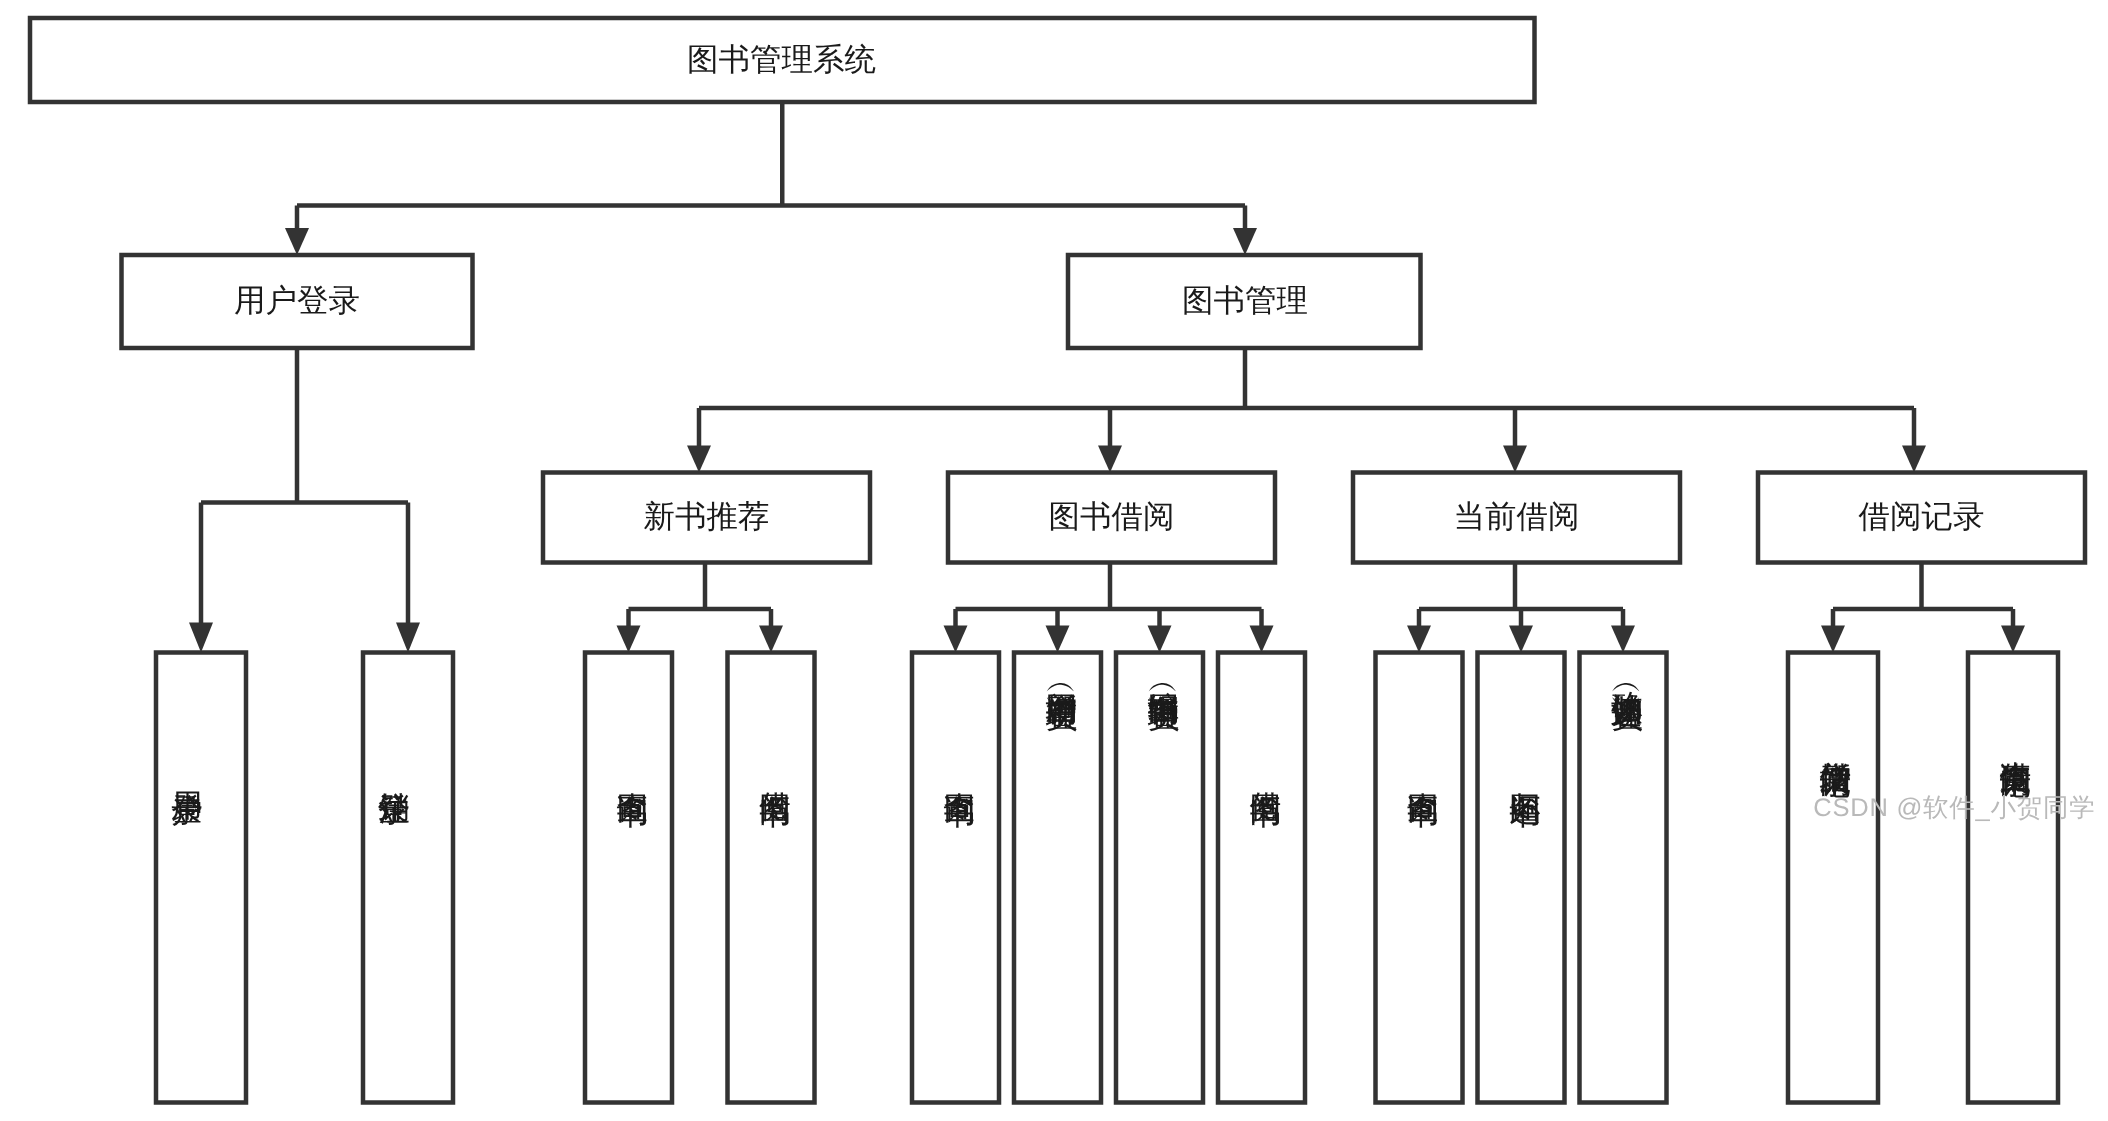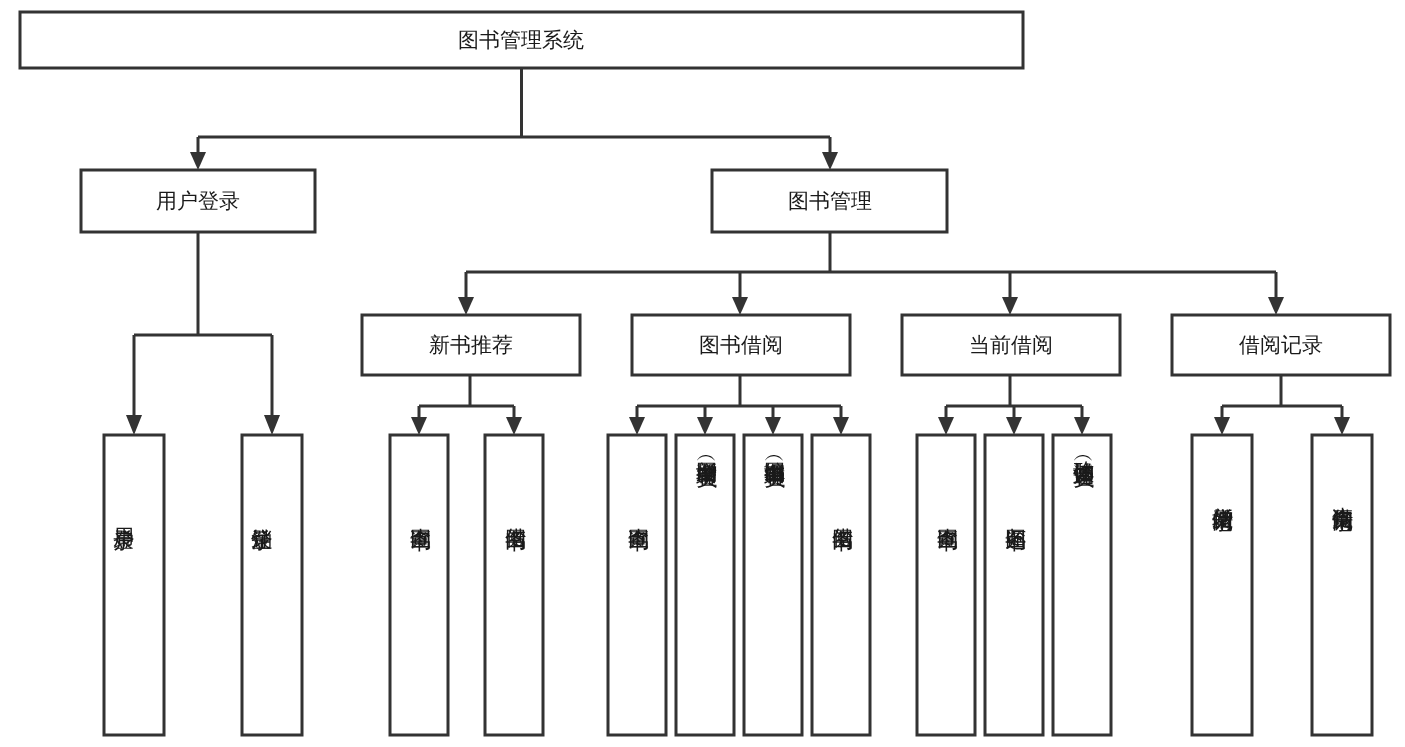--- a/index.html
+++ b/index.html
@@ -199,13 +199,14 @@
   <div class="leaf-label" style="left:627px;  top:511px;">查询图书</div>
   <div class="leaf-label" style="left:695px;  top:444px;">新增图书（管理员）</div>
   <div class="leaf-label" style="left:763px;  top:444px;">编辑图书（管理员）</div>
   <div class="leaf-label" style="left:831px;  top:511px;">借阅图书</div>
   <div class="leaf-label" style="left:936px;  top:511px;">查询图书</div>
   <div class="leaf-label" style="left:1004px; top:511px;">归还图书</div>
   <div class="leaf-label" style="left:1072px; top:444px;">确认归还（管理员）</div>
   <div class="leaf-label" style="left:1211px; top:490px;">新增借阅记录</div>
   <div class="leaf-label" style="left:1331px; top:490px;">查询借阅记录</div>
 
+  <div class="watermark">CSDN @软件_小贺同学</div>
 </div>
 
 </body></html>

